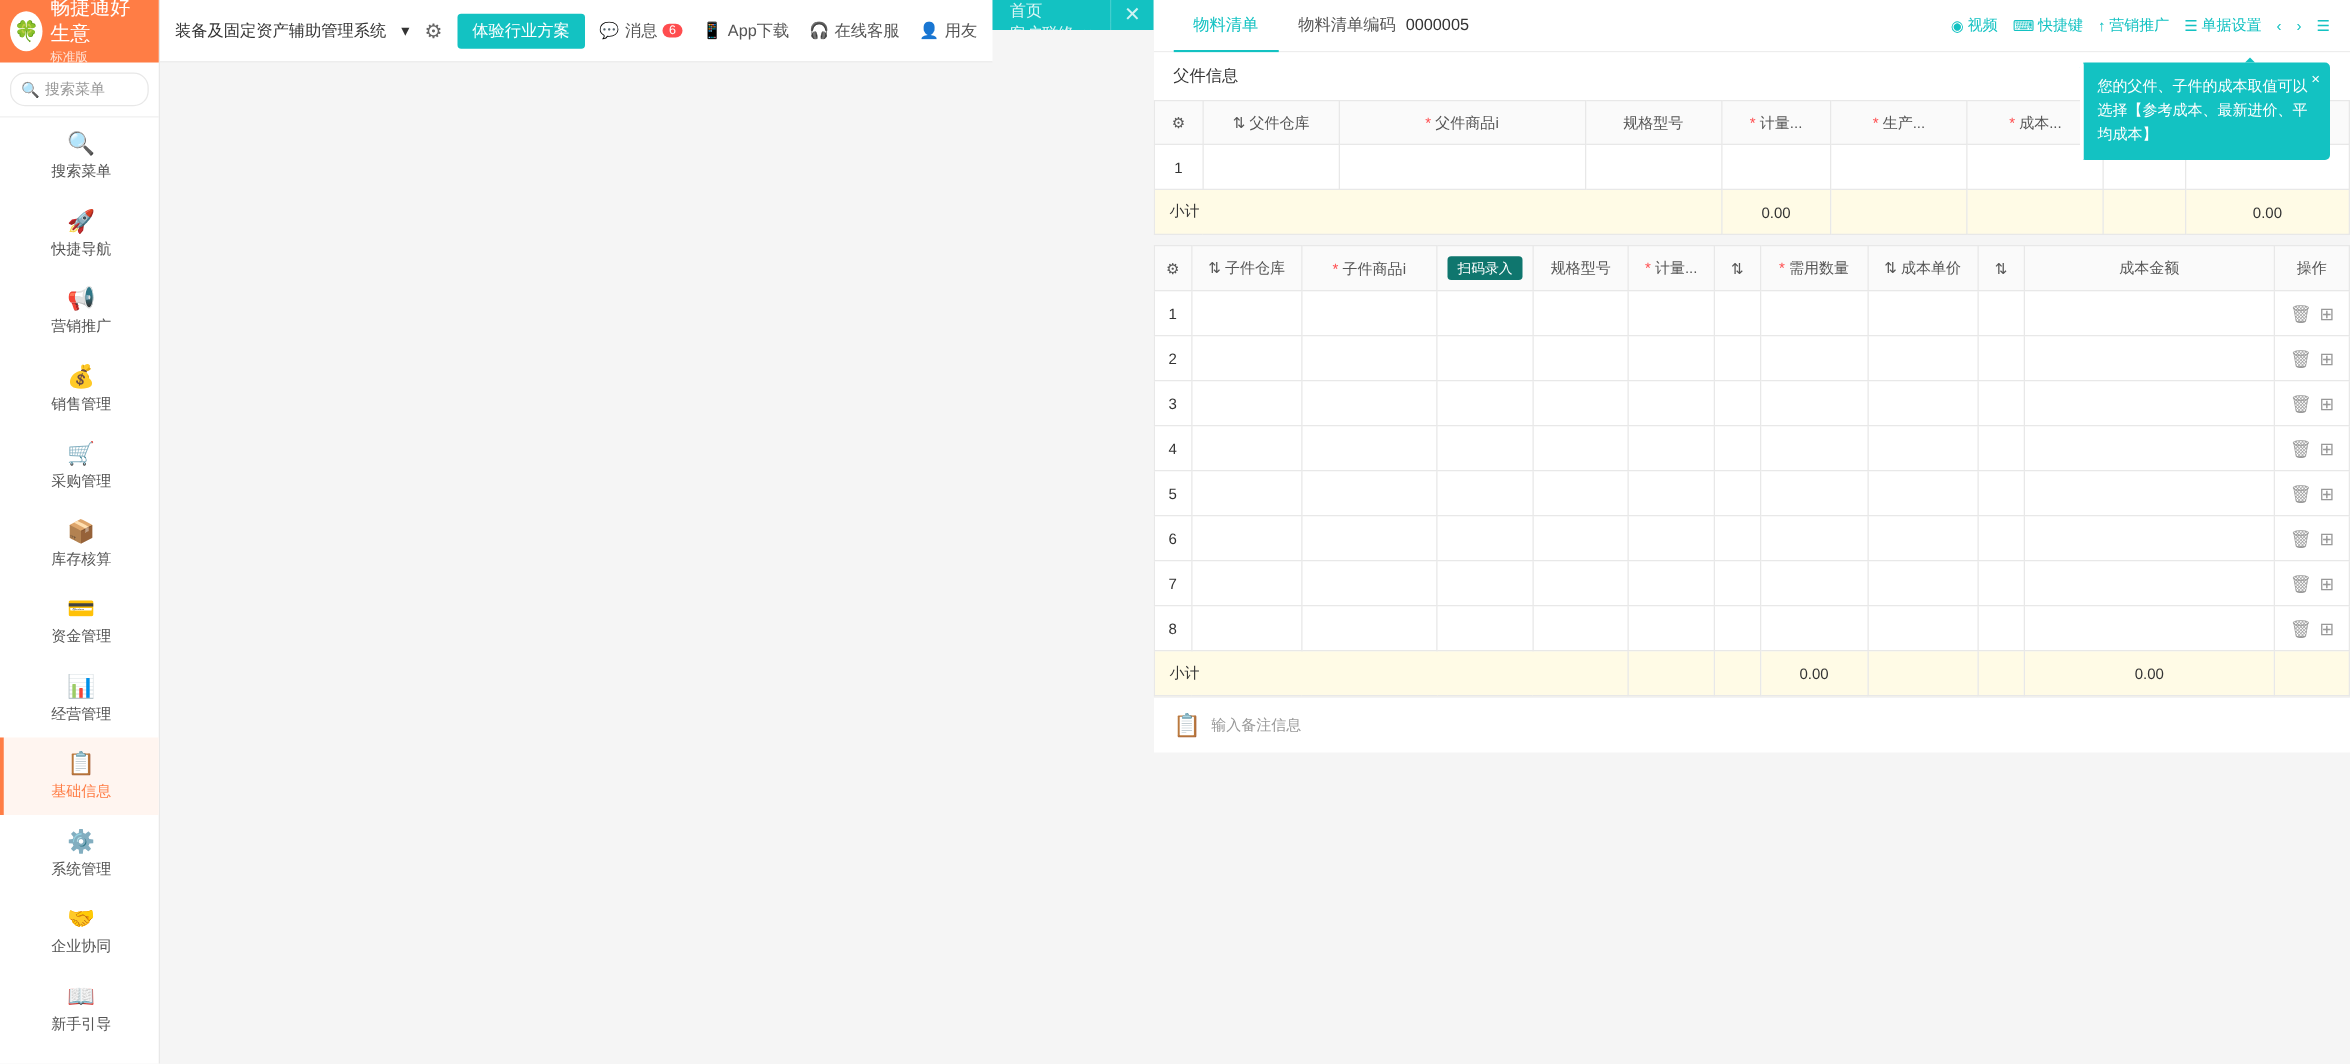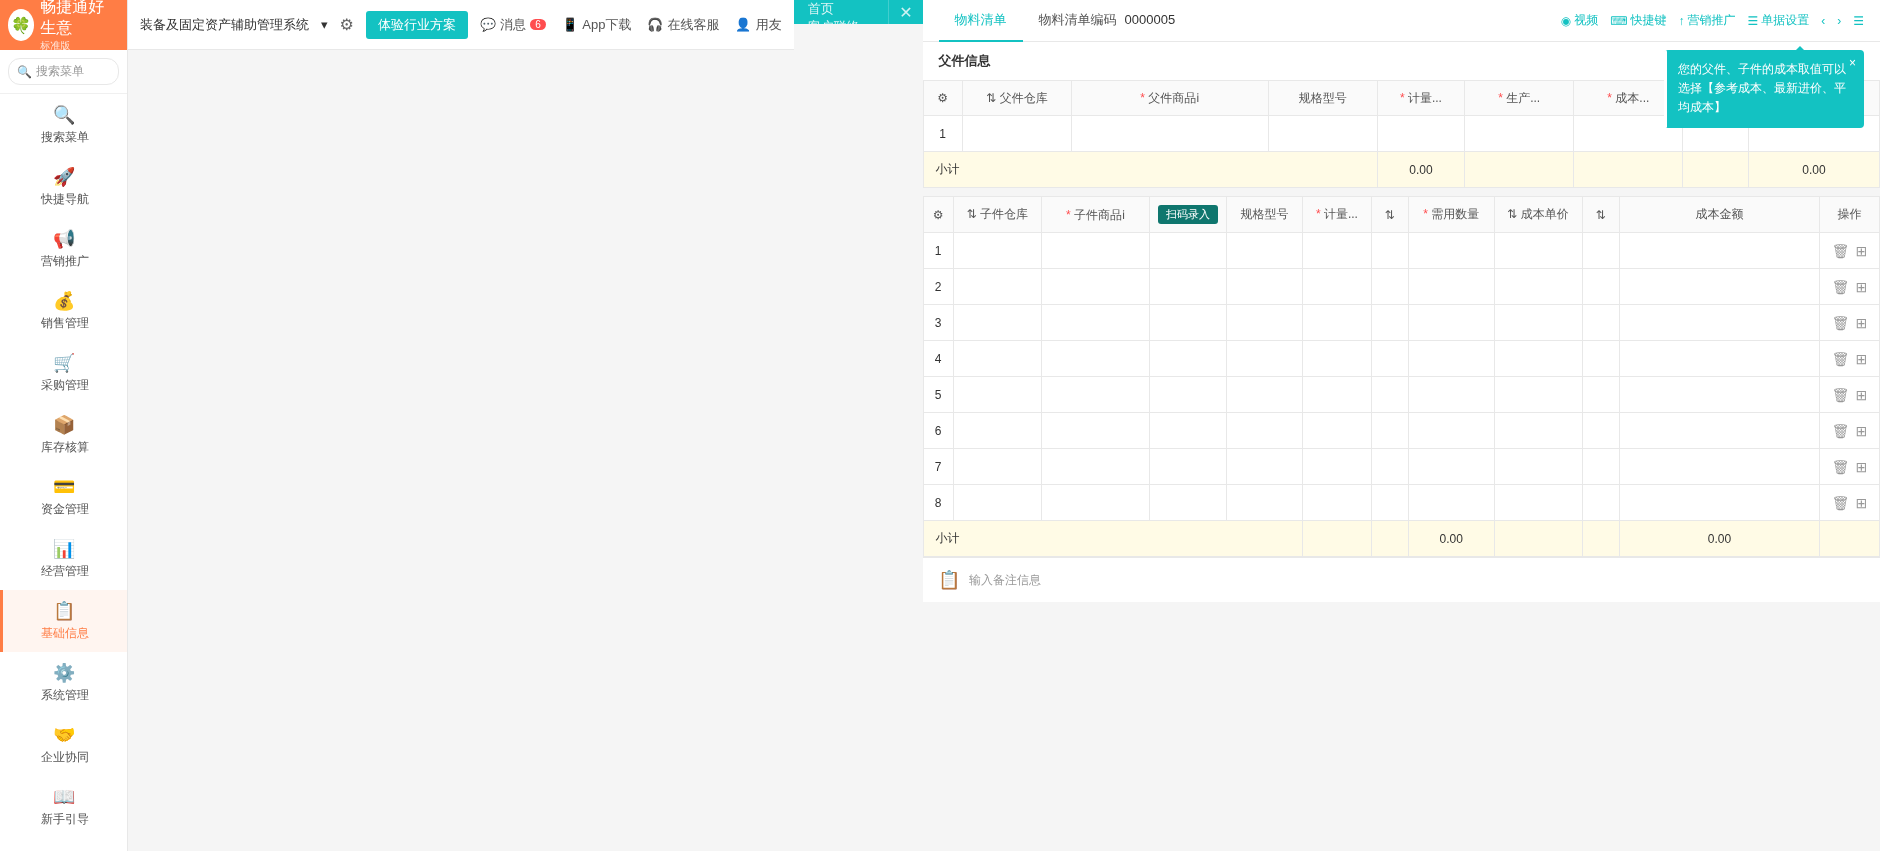--- a/index.html
+++ b/index.html
@@ -169,21 +169,21 @@
     .table-section {
       margin: 0;
       background: #fff;
       position: relative;
     }
     .section-title {
       padding: 10px 16px;
       font-size: 13px;
       color: #333;
       background: #fff;
-      font-weight: 700;
+      font-weight: 400;
     }
     .data-table {
       width: 100%;
       border-collapse: collapse;
       font-size: 12px;
     }
     .data-table th {
       background: #fafafa;
       border: 1px solid #e8e8e8;
       padding: 8px 6px;

